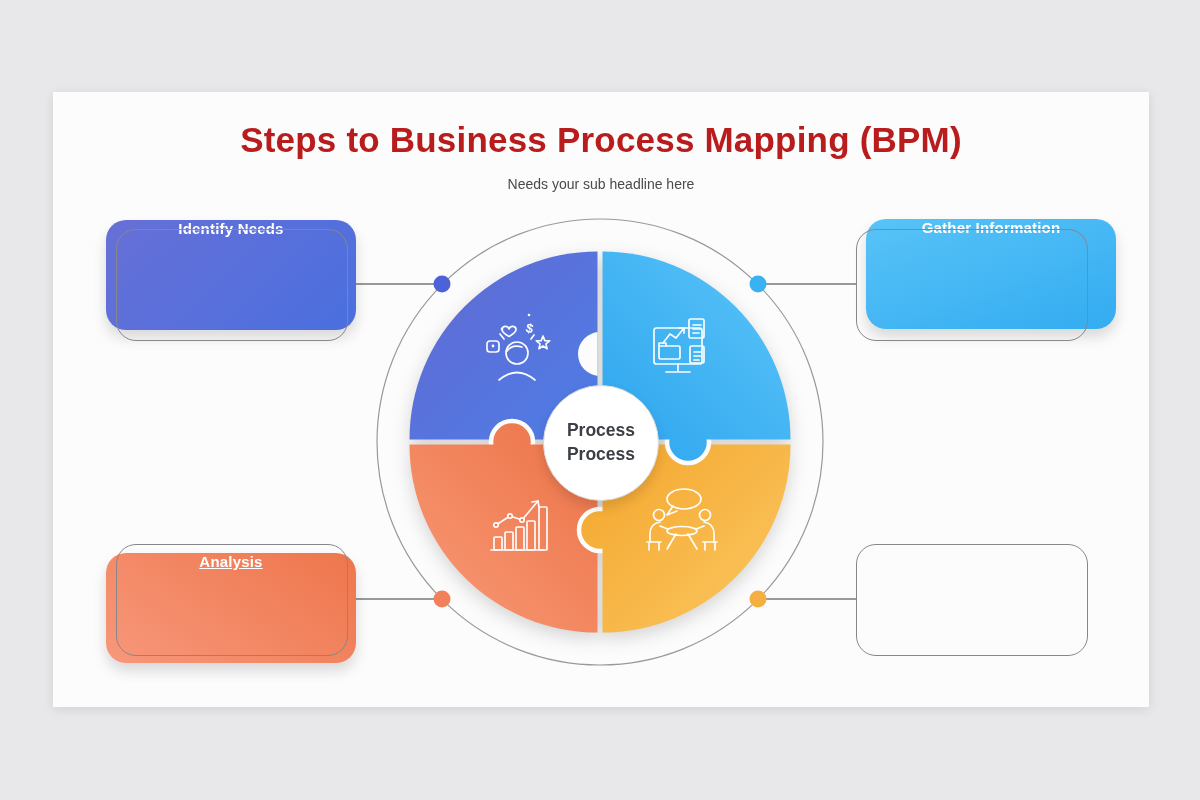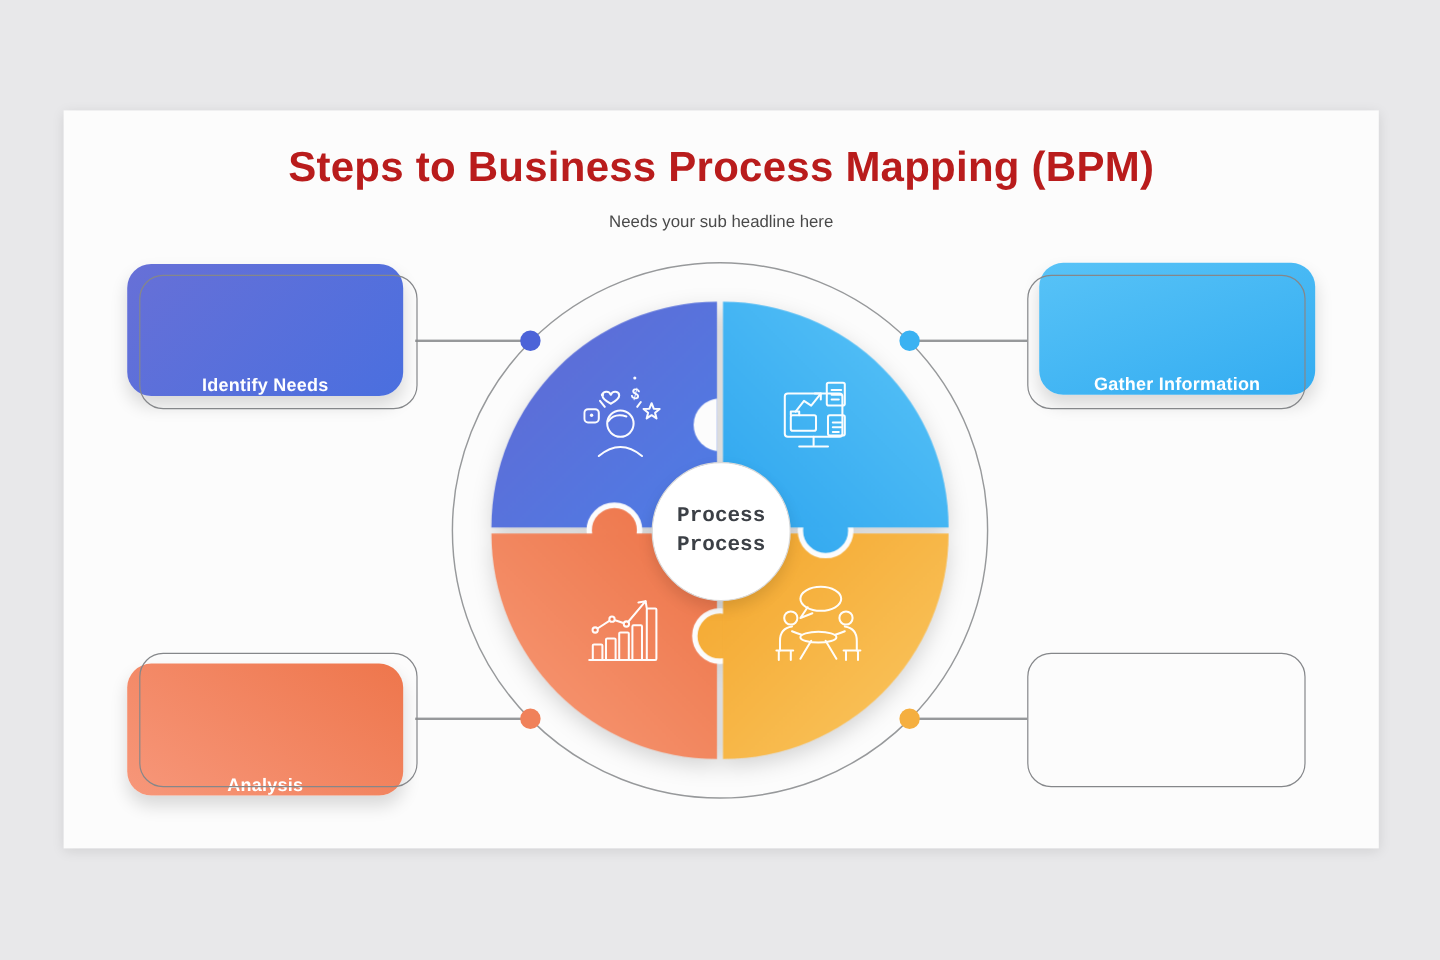--- a/index.html
+++ b/index.html
@@ -12,33 +12,33 @@
   .subtitle{position:absolute;top:84px;left:0;right:0;text-align:center;
          font-size:14px;font-weight:400;color:#4A4A4A;}
   .diagram{position:absolute;left:307px;top:110px;z-index:2;}
   .connector{position:absolute;height:1.5px;background:#97999B;z-index:1;}
   .c-tl{left:293px;top:191px;width:96px;}
   .c-tr{left:705px;top:191px;width:98px;}
   .c-bl{left:293px;top:506px;width:96px;}
   .c-br{left:705px;top:506px;width:98px;}
   .step-outline{position:absolute;width:230px;height:110px;border:1px solid #85878A;
          border-radius:20px;z-index:4;background:transparent;}
-  .step-fill{position:absolute;width:230px;height:110px;border-radius:20px;z-index:3;
-         display:flex;align-items:flex-end;justify-content:center;
+  .step-fill{position:absolute;width:250px;height:110px;border-radius:20px;z-index:3;
+         display:flex;align-items:flex-start;justify-content:center;
          color:#FFFFFF;font-weight:bold;font-size:15px;letter-spacing:0.2px;
          box-shadow:0 8px 14px rgba(0,0,0,0.14);}
   .o-tl{left:63px;top:137px;}  .f-tl{left:53px;top:128px;background:linear-gradient(135deg,#6770D7 0%,#4A6FDF 100%);}
   .o-tr{left:803px;top:137px;} .f-tr{left:813px;top:127px;background:linear-gradient(160deg,#58C3F7 0%,#33ACF1 100%);}
-  .o-bl{left:63px;top:452px;}  .f-bl{left:53px;top:461px;background:linear-gradient(215deg,#EE764C 0%,#F7977A 100%);}
+  .o-bl{left:63px;top:452px;}  .f-bl{left:53px;top:461px;background:linear-gradient(215deg,#EE764C 0%,#F7977A 100%);text-decoration:underline;}
   .o-br{left:803px;top:452px;} .f-br{left:813px;top:461px;background:linear-gradient(135deg,#F5AC35 0%,#F9C45C 100%);}
   .center-circle{position:absolute;left:490px;top:293px;width:114px;height:114px;border-radius:50%;
          background:#FFFFFF;border:1px solid #D8D8D8;z-index:5;
          box-shadow:0 6px 12px rgba(0,0,0,0.12);
          display:flex;flex-direction:column;align-items:center;justify-content:center;
-         font-size:17.5px;font-weight:bold;color:#3C4046;line-height:1.35;text-align:left;font-family:Liberation Mono, monospace;}
+         font-size:17.5px;font-weight:bold;color:#3C4046;line-height:1.35;text-align:left;}
 </style>
 </head>
 <body>
 
 <div class="page">
   <div class="slide">
 
     <div class="title">Steps to Business Process Mapping (BPM)</div>
     <div class="subtitle">Needs your sub headline here</div>
 

